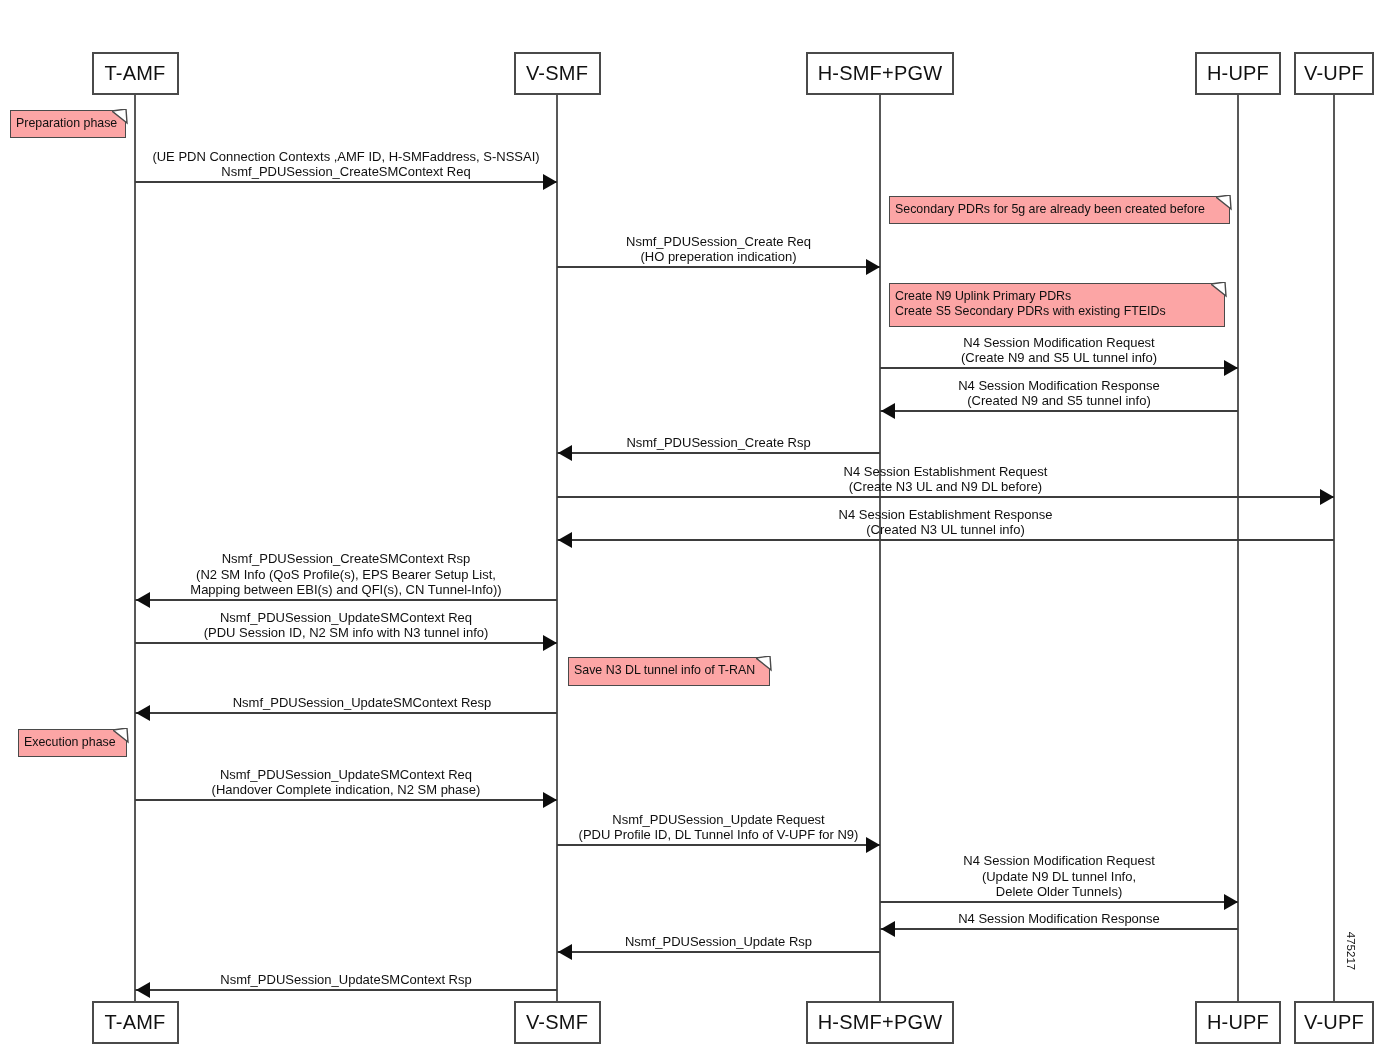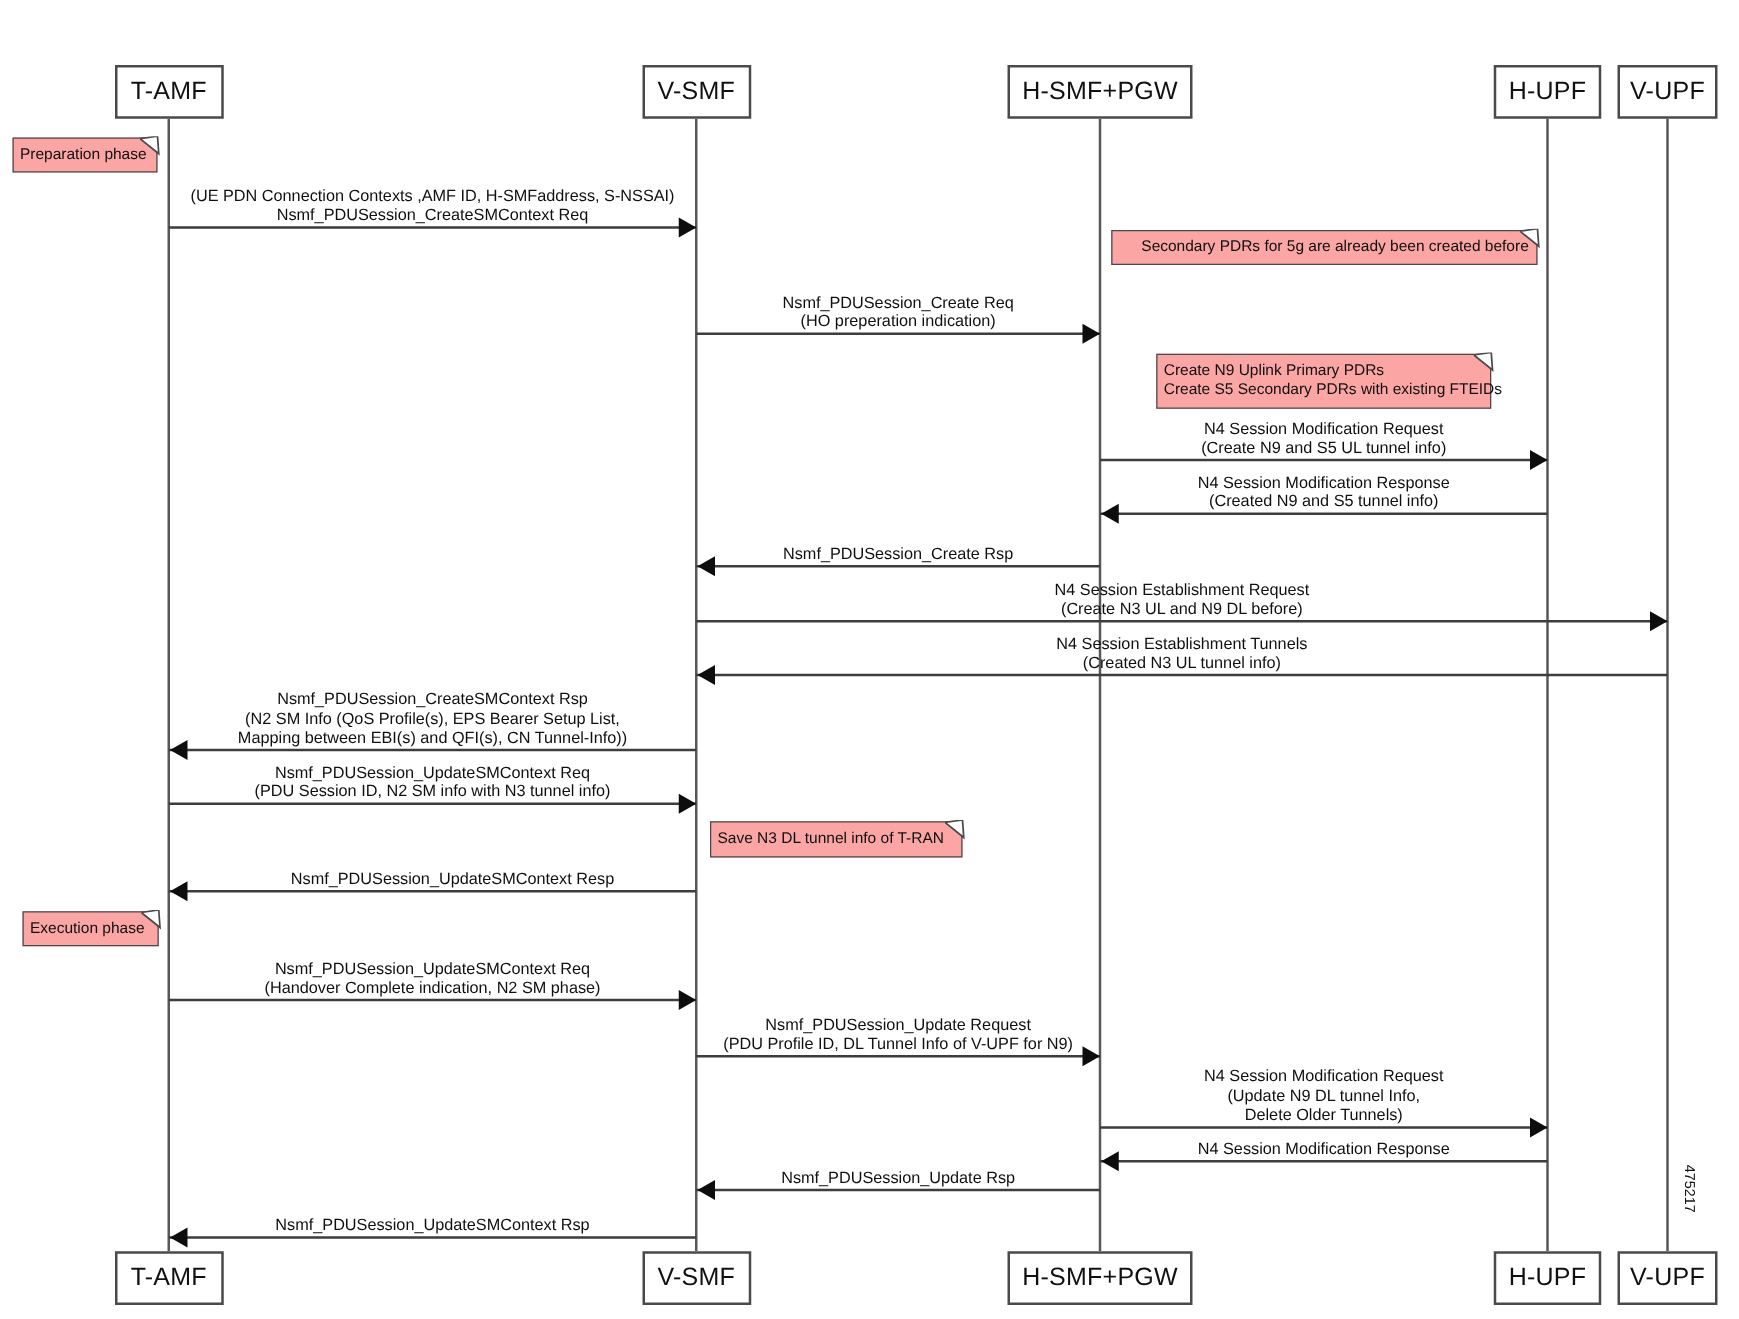--- a/index.html
+++ b/index.html
@@ -85,21 +85,21 @@
     </div>
     <div class="msg-line" style="left: 557px; top: 496px; width: 777px;"></div>
     <div class="arrow right" style="top: 489px; left: 1320px;"></div>
     <div class="msg-label" style="left: 945.5px; bottom: 561px;">
       <div class="">N4 Session Establishment Request</div>
       <div class="">(Create N3 UL and N9 DL before)</div>
     </div>
     <div class="msg-line" style="left: 557px; top: 539px; width: 777px;"></div>
     <div class="arrow left" style="top: 532px; left: 558px;"></div>
     <div class="msg-label" style="left: 945.5px; bottom: 518px;">
-      <div class="">N4 Session Establishment Tunnels</div>
+      <div class="">N4 Session Establishment Response</div>
       <div class="">(Created N3 UL tunnel info)</div>
     </div>
     <div class="msg-line" style="left: 135px; top: 599px; width: 422px;"></div>
     <div class="arrow left" style="top: 592px; left: 136px;"></div>
     <div class="msg-label" style="left: 346px; bottom: 458px;">
       <div class="">Nsmf_PDUSession_CreateSMContext Rsp</div>
       <div class="">(N2 SM Info (QoS Profile(s), EPS Bearer Setup List,</div>
       <div class="">Mapping between EBI(s) and QFI(s), CN Tunnel-Info))</div>
     </div>
     <div class="msg-line" style="left: 135px; top: 642px; width: 422px;"></div>
@@ -146,27 +146,27 @@
     <div class="arrow left" style="top: 982px; left: 136px;"></div>
     <div class="msg-label" style="left: 346px; bottom: 68px;">
       <div class="">Nsmf_PDUSession_UpdateSMContext Rsp</div>
     </div>
     <div class="note" style="left: 10px; top: 110px; width: 116px; height: 28px;">
       <svg class="fold" width="17" height="16" viewBox="0 0 17 16">
         <path d="M0,2 L14,0 L15,14 Z" fill="#ffffff" stroke="#4a4a4a" stroke-width="1.4"></path>
       </svg>
       <div class="">Preparation phase</div>
     </div>
-    <div class="note" style="left: 889px; top: 184px; width: 341px; height: 28px; text-align: right;">
+    <div class="note" style="left: 889px; top: 196px; width: 341px; height: 28px;">
       <svg class="fold" width="17" height="16" viewBox="0 0 17 16">
         <path d="M0,2 L14,0 L15,14 Z" fill="#ffffff" stroke="#4a4a4a" stroke-width="1.4"></path>
       </svg>
       <div class="">Secondary PDRs for 5g are already been created before</div>
     </div>
-    <div class="note" style="left: 925px; top: 283px; width: 268px; height: 44px;">
+    <div class="note" style="left: 889px; top: 283px; width: 336px; height: 44px;">
       <svg class="fold" width="17" height="16" viewBox="0 0 17 16">
         <path d="M0,2 L14,0 L15,14 Z" fill="#ffffff" stroke="#4a4a4a" stroke-width="1.4"></path>
       </svg>
       <div class="">Create N9 Uplink Primary PDRs</div>
       <div class="">Create S5 Secondary PDRs with existing FTEIDs</div>
     </div>
     <div class="note" style="left: 568px; top: 657px; width: 202px; height: 29px;">
       <svg class="fold" width="17" height="16" viewBox="0 0 17 16">
         <path d="M0,2 L14,0 L15,14 Z" fill="#ffffff" stroke="#4a4a4a" stroke-width="1.4"></path>
       </svg>

